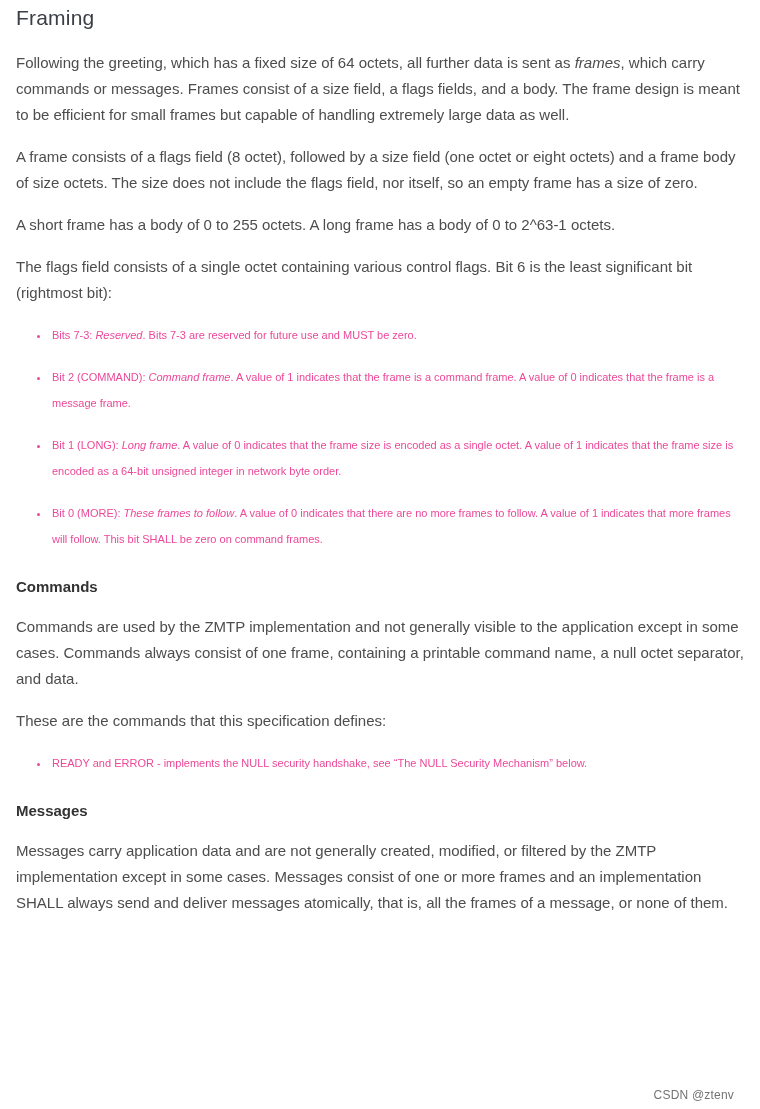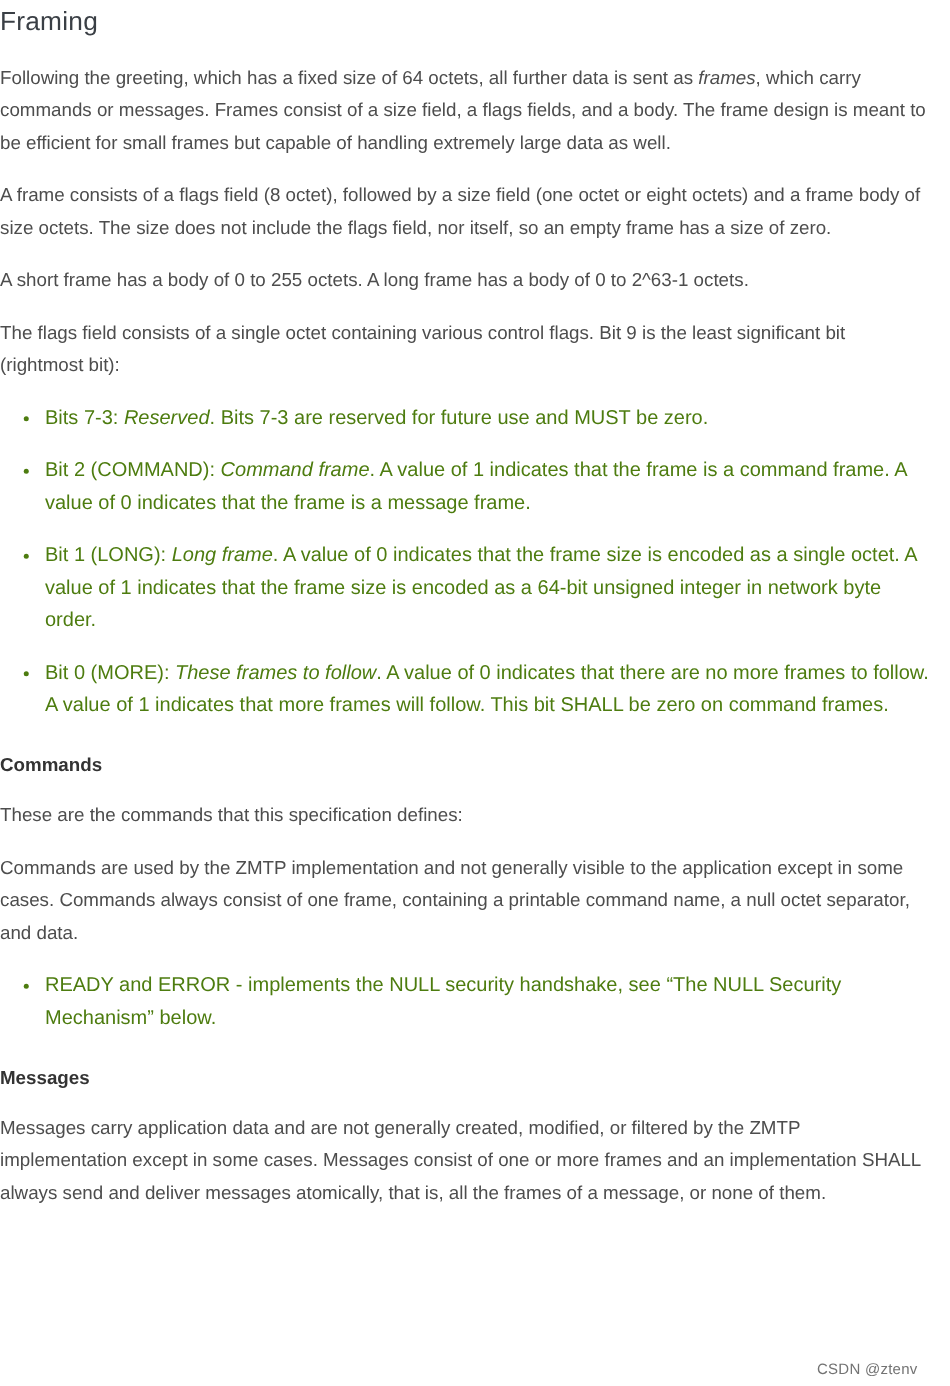--- a/index.html
+++ b/index.html
@@ -5,21 +5,21 @@
   * { margin: 0; padding: 0; box-sizing: border-box; }
   html, body {
     width: 760px; height: 1109px;
     background: #ffffff;
     font-family: "Liberation Sans", "DejaVu Sans", sans-serif;
     overflow: hidden;
   }
   .article {
     position: relative;
     width: 760px; height: 1109px;
-    padding: 6px 16px 0 0;
+    padding: 6px 16px 0 16px;
     color: #4d4d4d;
   }
   h1.page-title {
     font-size: 21px;
     font-weight: 400;
     color: #3a3f45;
     letter-spacing: 0.2px;
     margin: 0 0 20px 0;
   }
   .blocks p {
@@ -34,23 +34,23 @@
     color: #333333;
     margin: 24px 0 16px 0;
     line-height: 22px;
   }
   .blocks ul {
     margin: 16px 0 16px 0;
     padding-left: 34px;
     list-style: disc outside;
   }
   .blocks li {
-    font-size: 16px;
+    font-size: 11px;
     line-height: 26px;
-    color: #4d7c0f;
+    color: #ec4899;
     margin-bottom: 16px;
     padding-left: 2px;
   }
   .blocks li:last-child { margin-bottom: 16px; }
   .blocks em { font-style: italic; }
   .watermark {
     position: absolute;
     right: 26px;
     bottom: 7px;
     font-size: 12px;
@@ -61,30 +61,30 @@
 </head>
 <body>
 
 <div class="article">
   <h1 class="page-title">Framing</h1>
 
   <div class="blocks" id="blocks">
       <p>Following the greeting, which has a fixed size of 64 octets, all further data is sent as <em>frames</em>, which carry commands or messages. Frames consist of a size field, a flags fields, and a body. The frame design is meant to be efficient for small frames but capable of handling extremely large data as well.</p>
       <p>A frame consists of a flags field (8 octet), followed by a size field (one octet or eight octets) and a frame body of size octets. The size does not include the flags field, nor itself, so an empty frame has a size of zero.</p>
       <p>A short frame has a body of 0 to 255 octets. A long frame has a body of 0 to 2^63-1 octets.</p>
-      <p>The flags field consists of a single octet containing various control flags. Bit 9 is the least significant bit (rightmost bit):</p>
+      <p>The flags field consists of a single octet containing various control flags. Bit 6 is the least significant bit (rightmost bit):</p>
       <ul>
         <li>Bits 7-3: <em>Reserved</em>. Bits 7-3 are reserved for future use and MUST be zero.</li>
         <li>Bit 2 (COMMAND): <em>Command frame</em>. A value of 1 indicates that the frame is a command frame. A value of 0 indicates that the frame is a message frame.</li>
         <li>Bit 1 (LONG): <em>Long frame</em>. A value of 0 indicates that the frame size is encoded as a single octet. A value of 1 indicates that the frame size is encoded as a 64-bit unsigned integer in network byte order.</li>
         <li>Bit 0 (MORE): <em>These frames to follow</em>. A value of 0 indicates that there are no more frames to follow. A value of 1 indicates that more frames will follow. This bit SHALL be zero on command frames.</li>
       </ul>
       <h3>Commands</h3>
+      <p>Commands are used by the ZMTP implementation and not generally visible to the application except in some cases. Commands always consist of one frame, containing a printable command name, a null octet separator, and data.</p>
       <p>These are the commands that this specification defines:</p>
-      <p>Commands are used by the ZMTP implementation and not generally visible to the application except in some cases. Commands always consist of one frame, containing a printable command name, a null octet separator, and data.</p>
       <ul>
         <li>READY and ERROR - implements the NULL security handshake, see “The NULL Security Mechanism” below.</li>
       </ul>
       <h3>Messages</h3>
       <p>Messages carry application data and are not generally created, modified, or filtered by the ZMTP implementation except in some cases. Messages consist of one or more frames and an implementation SHALL always send and deliver messages atomically, that is, all the frames of a message, or none of them.</p>
     </div>
 
   <div class="watermark">CSDN @ztenv</div>
 </div>
 

